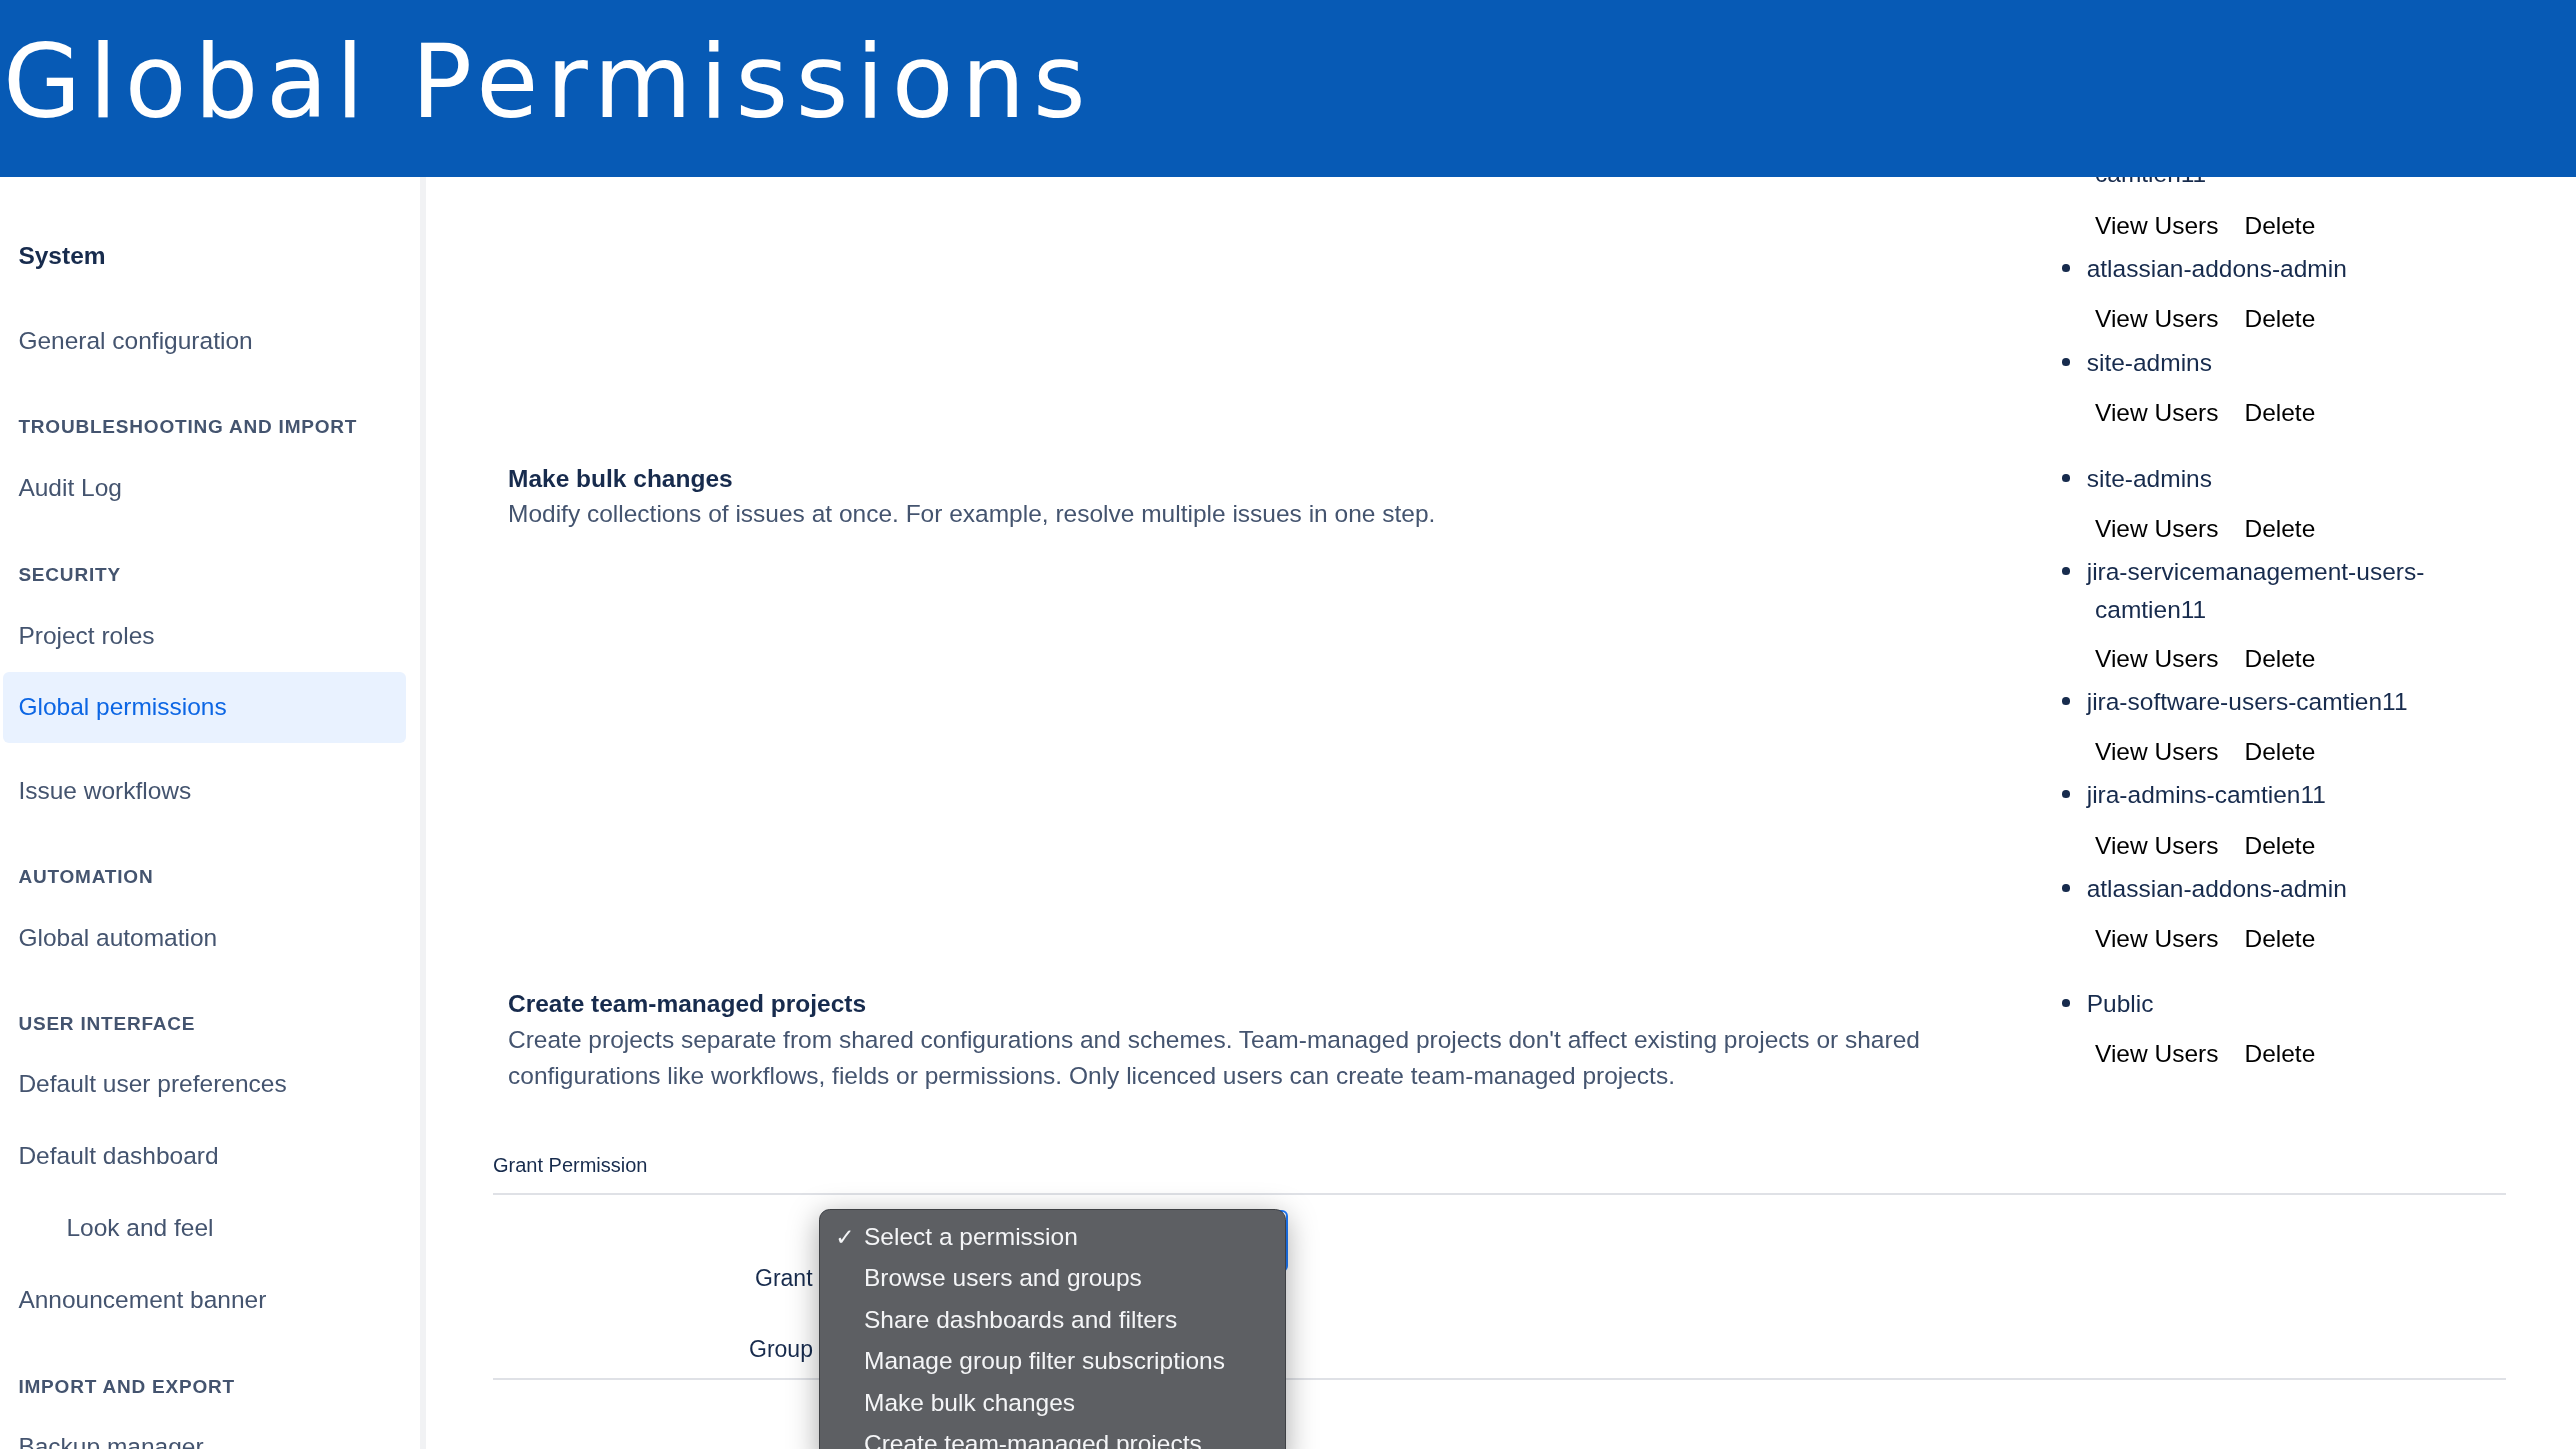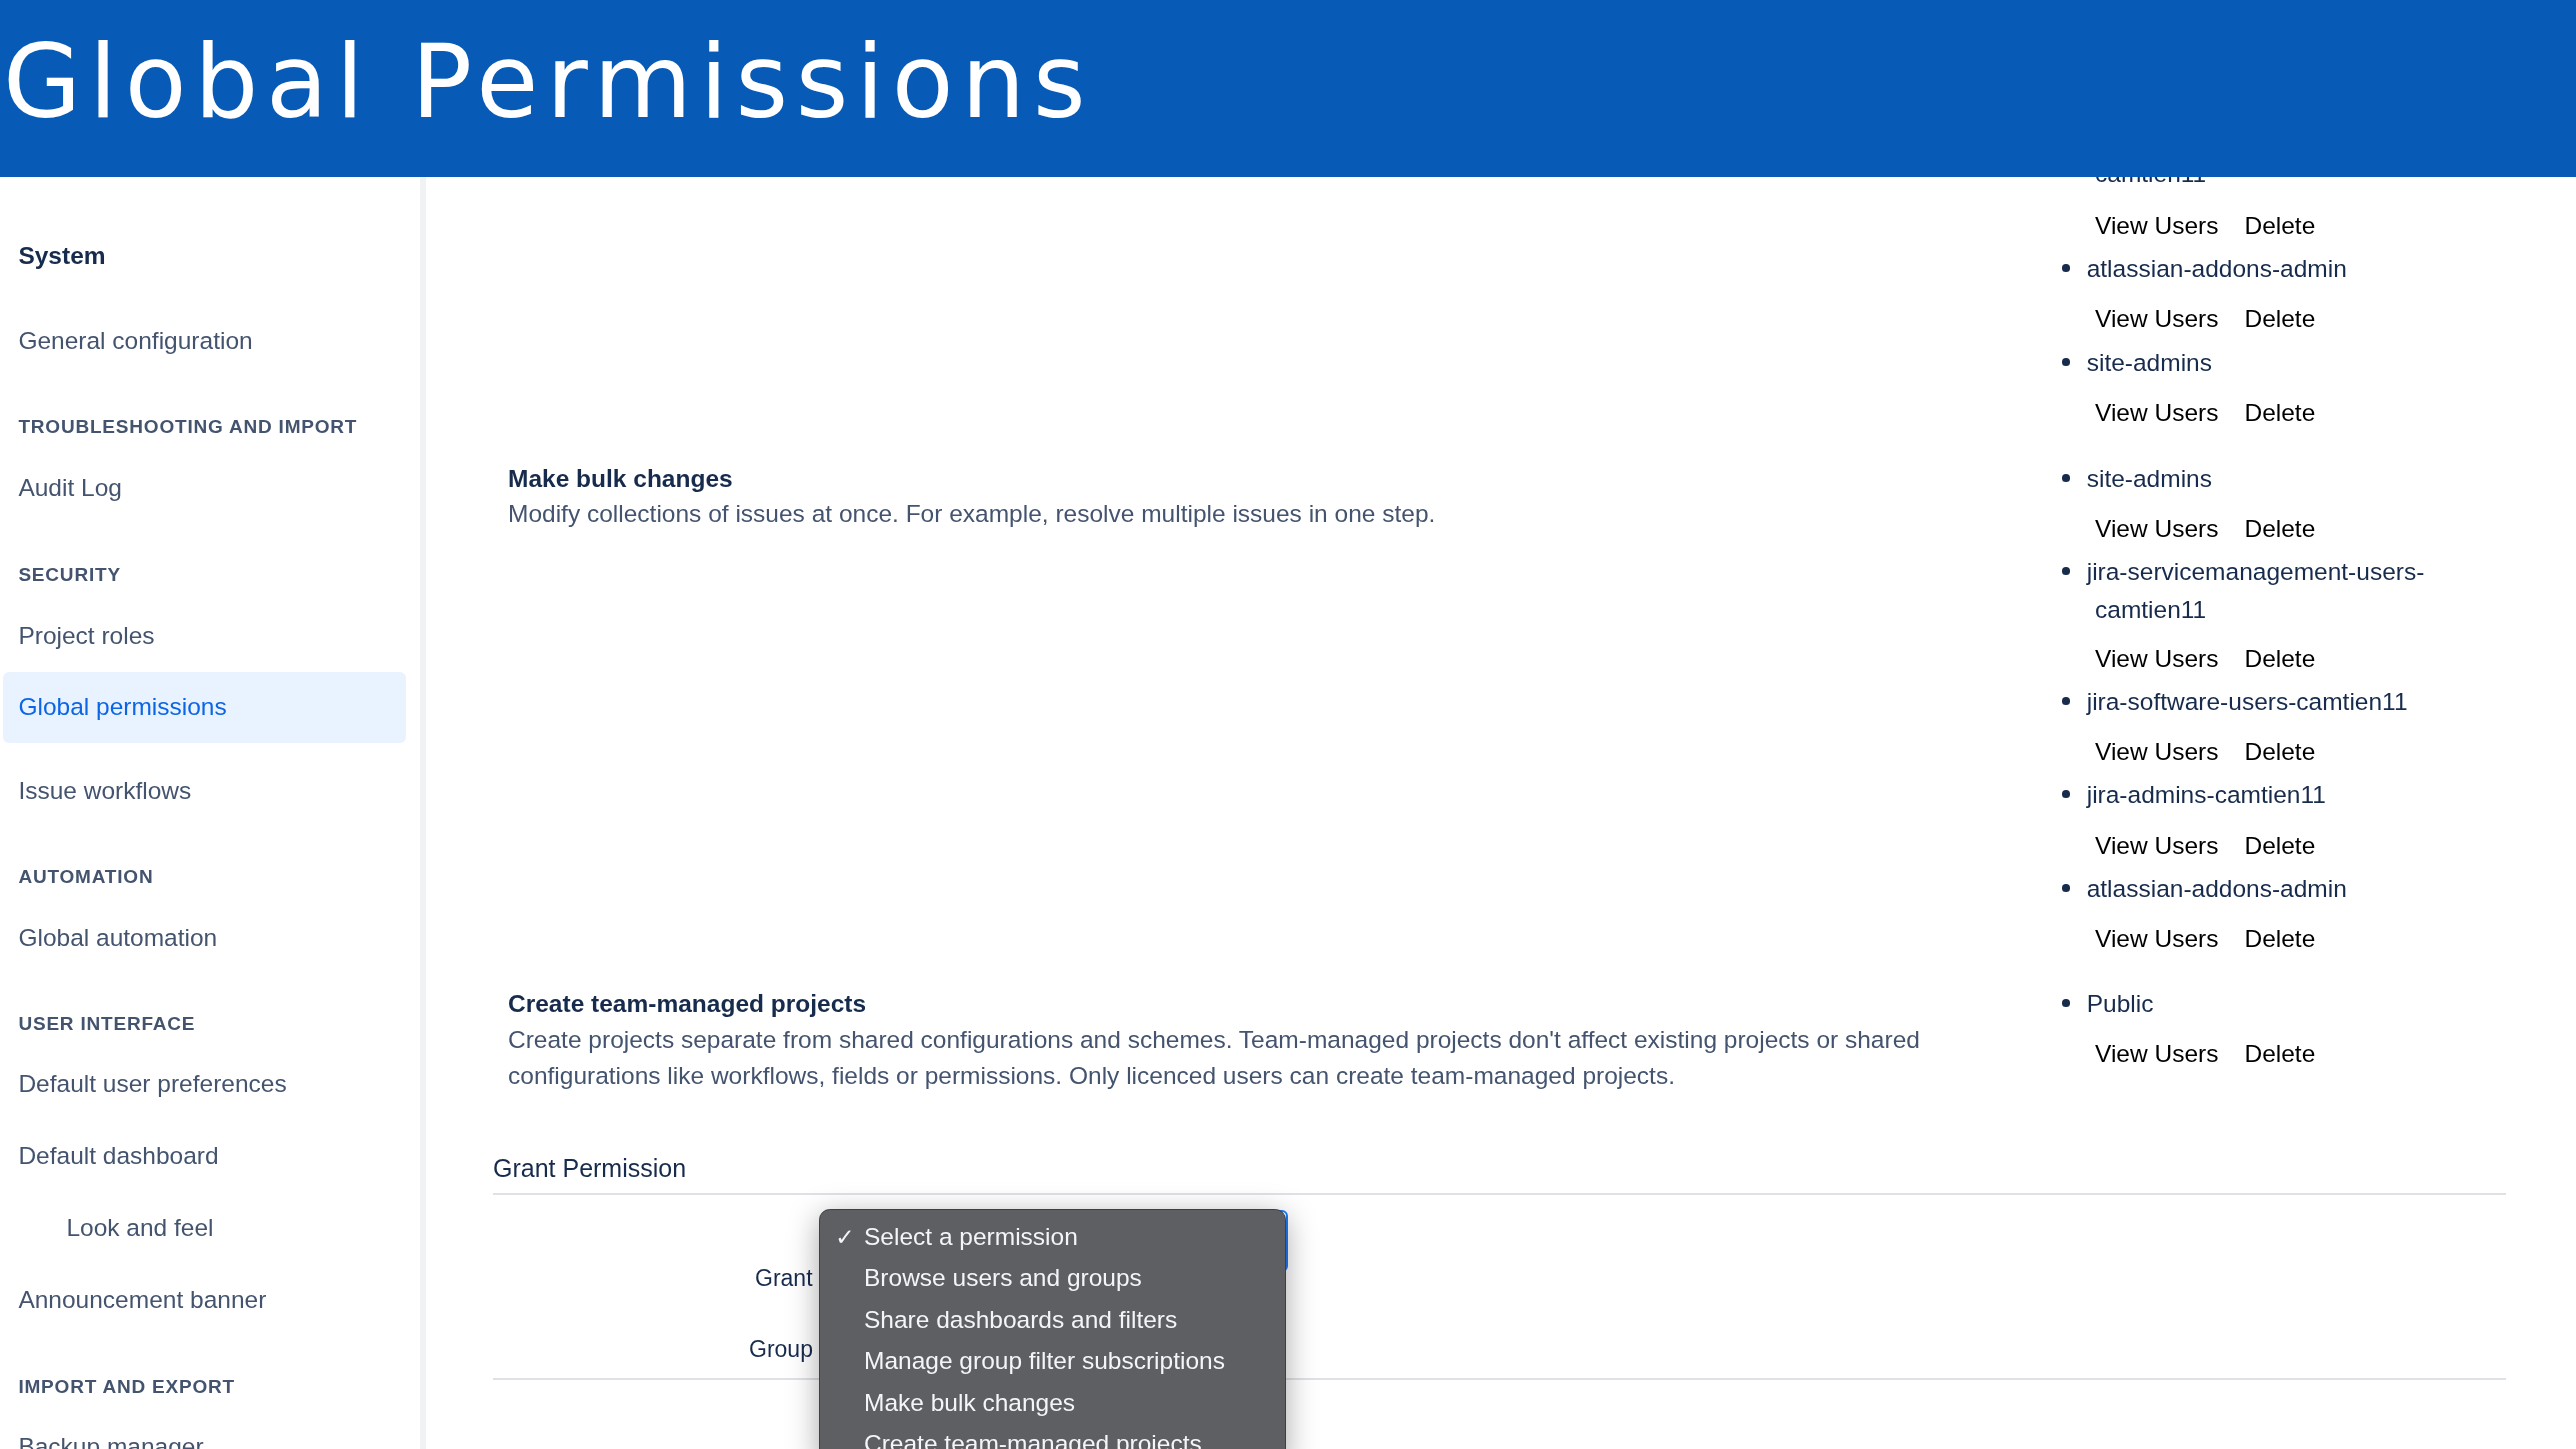--- a/index.html
+++ b/index.html
@@ -61,21 +61,21 @@
   .grp-cont {
     position:absolute; left:2095px; font-size:24.5px; color:#172B4D; white-space:nowrap;
   }
   .actions {
     position:absolute; left:2095px; font-size:24.5px; white-space:nowrap;
   }
   .actions a {
     color:#000000; text-decoration:none; margin-right:26px; cursor:pointer;
   }
   .grant-heading {
-    position:absolute; left:493px; top:1154px; font-size:25px; color:#172B4D; white-space:nowrap;
+    position:absolute; left:493px; top:1154px; font-size:20px; color:#172B4D; white-space:nowrap;
   }
   .hr {
     position:absolute; left:493px; width:2013px; height:2.3px; background:#DFE1E6;
   }
   .form-label {
     position:absolute; font-size:23px; color:#172B4D; text-align:right; white-space:nowrap;margin-top:48px;
   }
   .select-box {
     position:absolute; left:822px; top:1210px; width:462px; height:58px;
     border:2.3px solid #1D7AFC; border-radius:6.1px; background:#ffffff;

